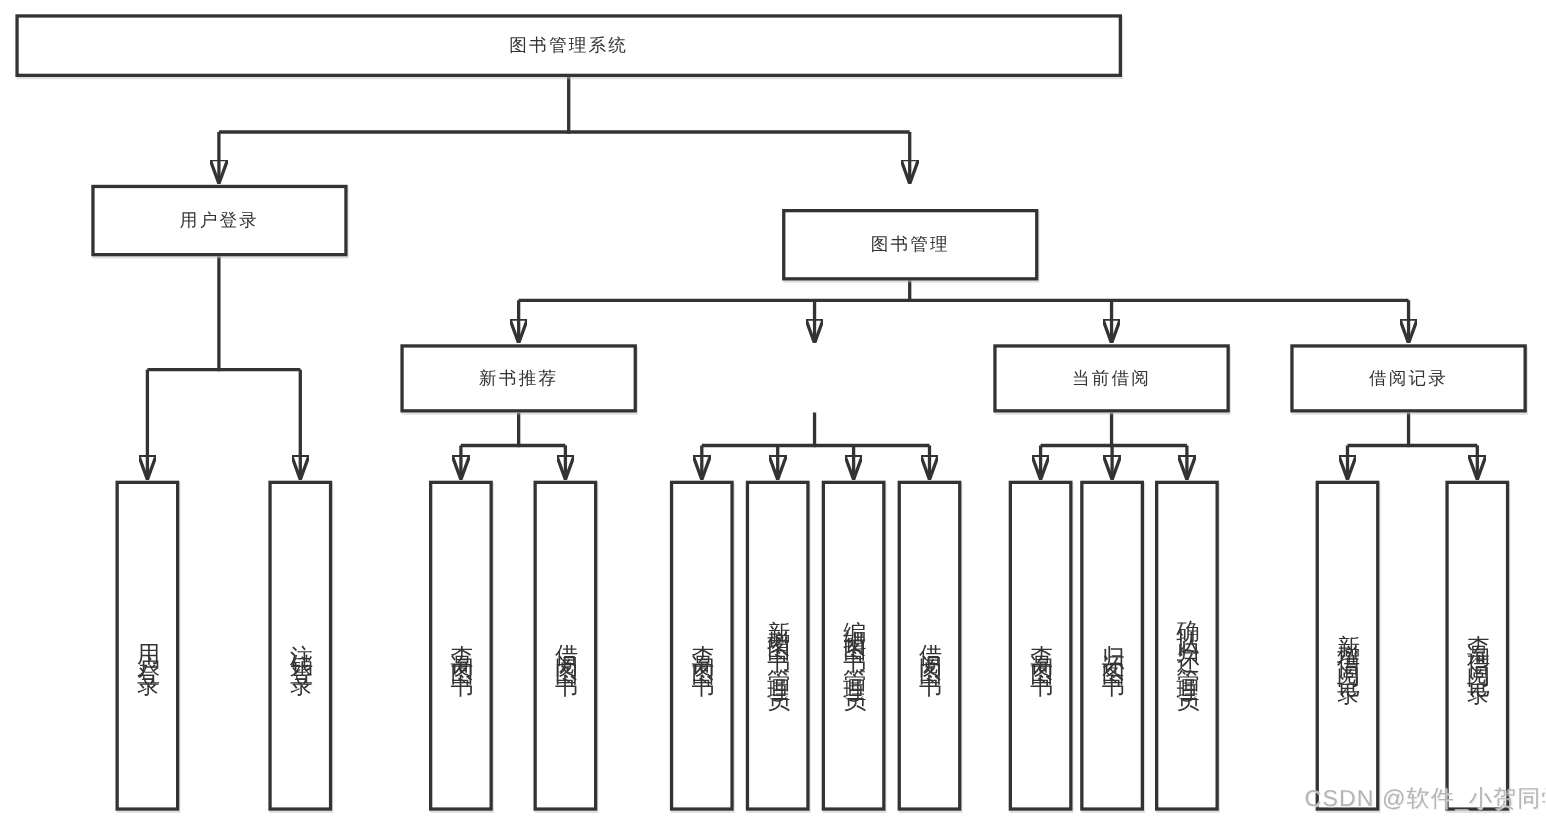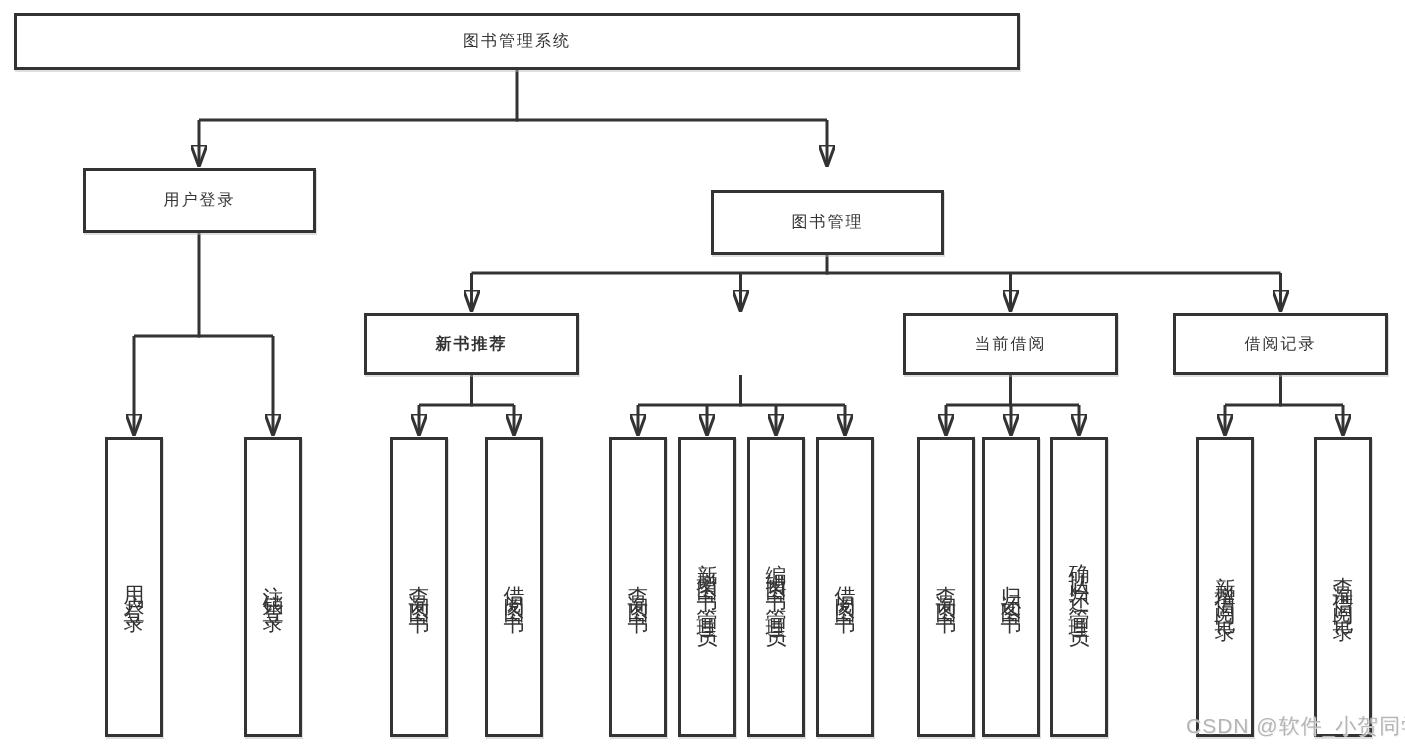--- a/index.html
+++ b/index.html
@@ -93,21 +93,21 @@
       <path class="arrow" d="M1225,405 L1225,435"></path>
       <path class="arrow" d="M1343,405 L1343,435"></path>
     </g>
   </svg>
 
   <div class="node h-node" style="left:14px; top:13px; width:1006px; height:57px;">图书管理系统</div>
 
   <div class="node h-node" style="left:83px; top:168px; width:233px; height:65px;">用户登录</div>
   <div class="node h-node" style="left:711px; top:168px; width:233px; height:65px;margin-top:22px;">图书管理</div>
 
-  <div class="node h-node" style="left:364px; top:313px; width:215px; height:62px;font-weight:bold;">新书推荐</div>
+  <div class="node h-node" style="left:364px; top:313px; width:215px; height:62px;">新书推荐</div>
   <div class="node h-node" style="left:903px; top:313px; width:215px; height:62px;">当前借阅</div>
   <div class="node h-node" style="left:1173px; top:313px; width:215px; height:62px;text-align:right;">借阅记录</div>
 
   <div class="node leaf" style="left:105px; top:437px; width:58px; height:300px;">用户登录</div>
   <div class="node leaf" style="left:244px; top:437px; width:58px; height:300px;">注销登录</div>
 
   <div class="node leaf" style="left:390px; top:437px; width:58px; height:300px;">查询图书</div>
   <div class="node leaf" style="left:485px; top:437px; width:58px; height:300px;">借阅图书</div>
 
   <div class="node leaf" style="left:609px; top:437px; width:58px; height:300px;">查询图书</div>

